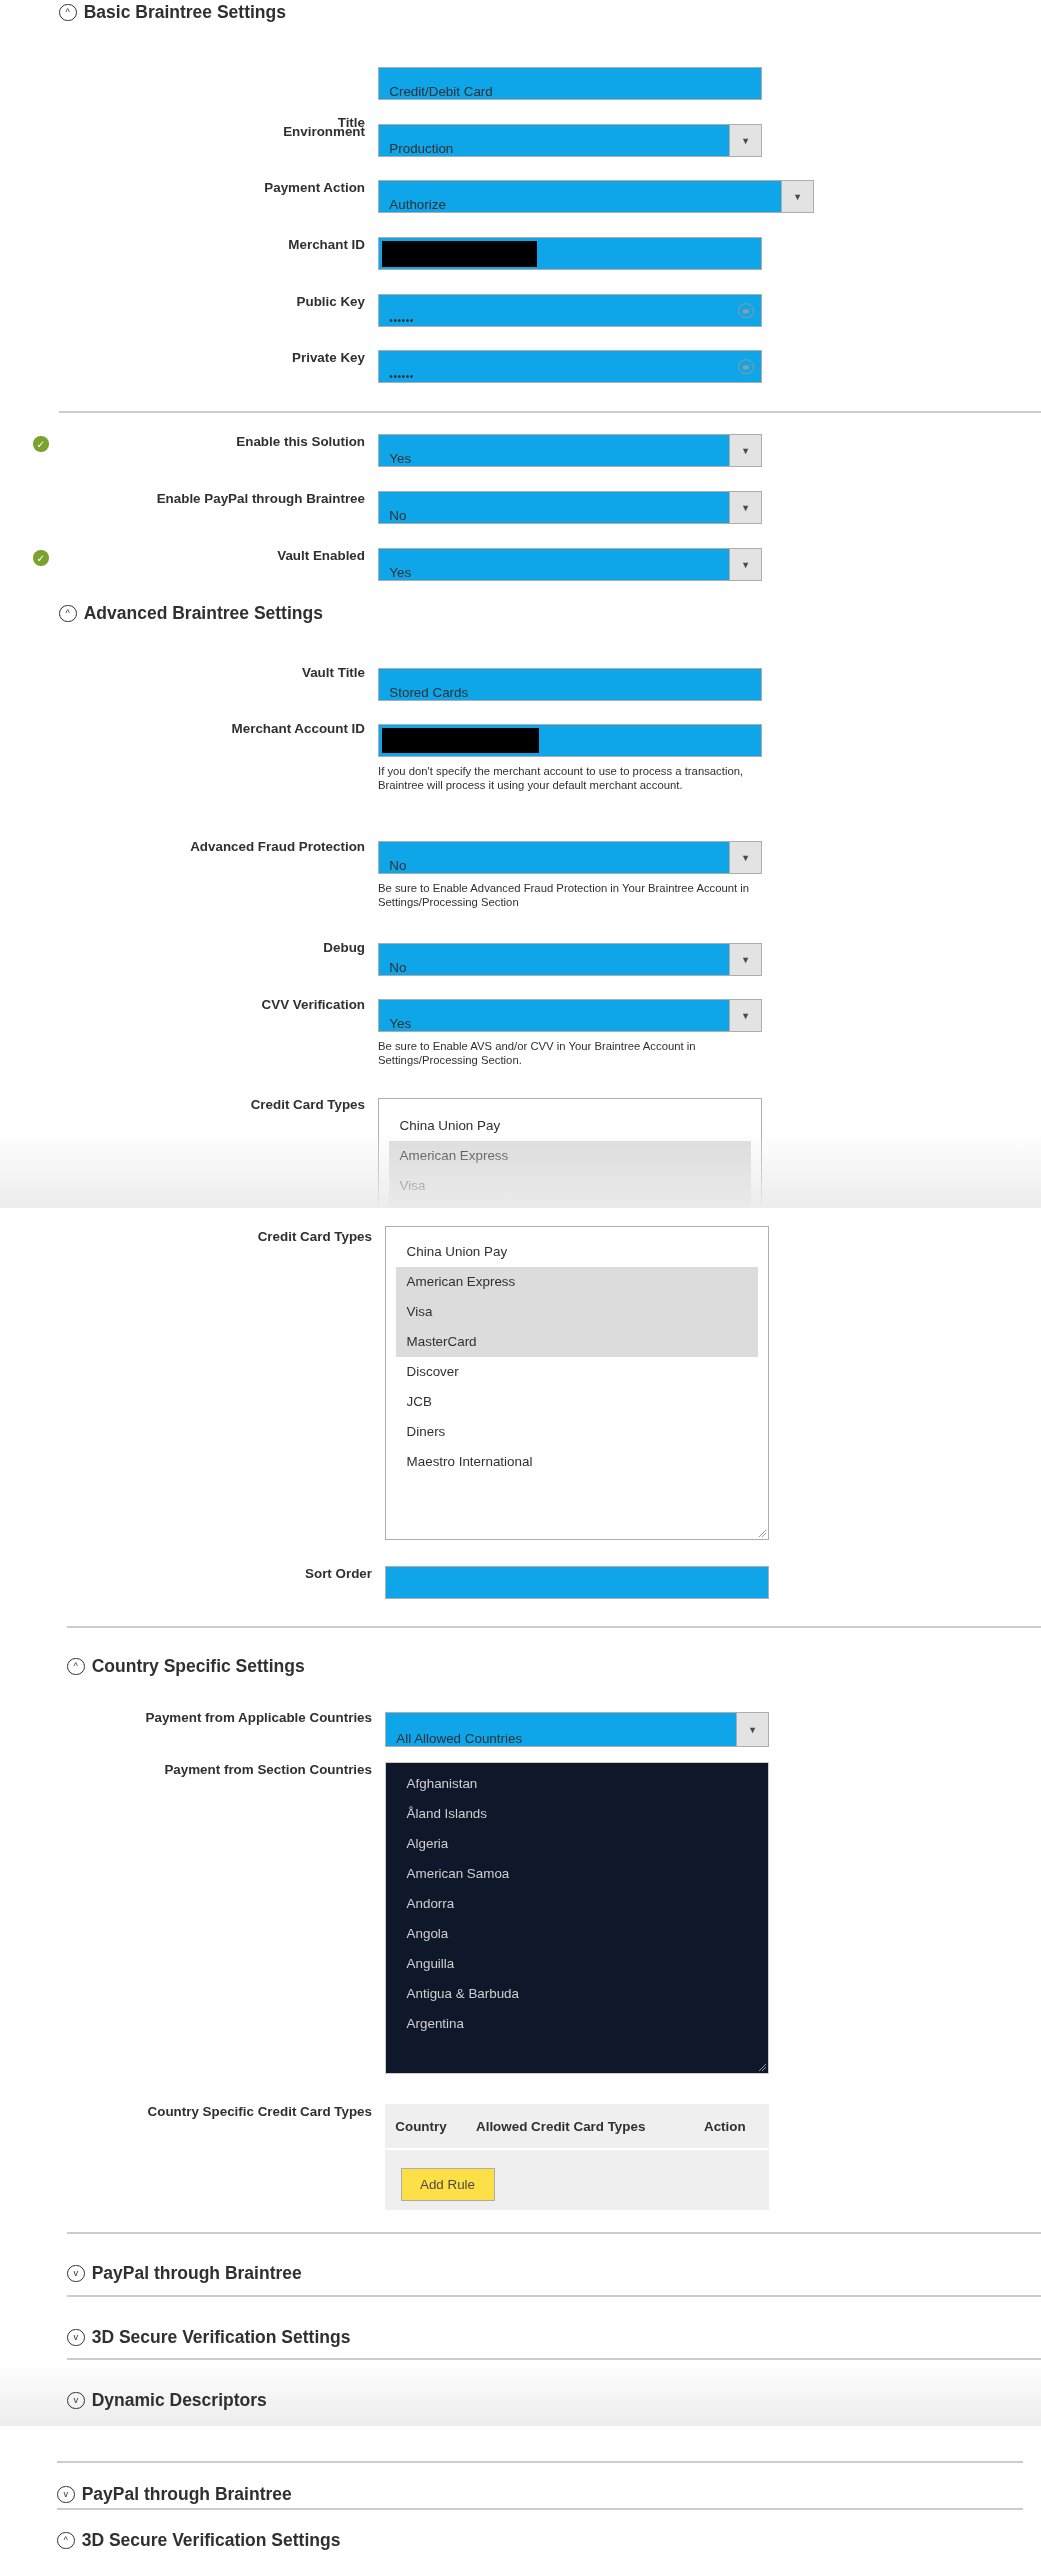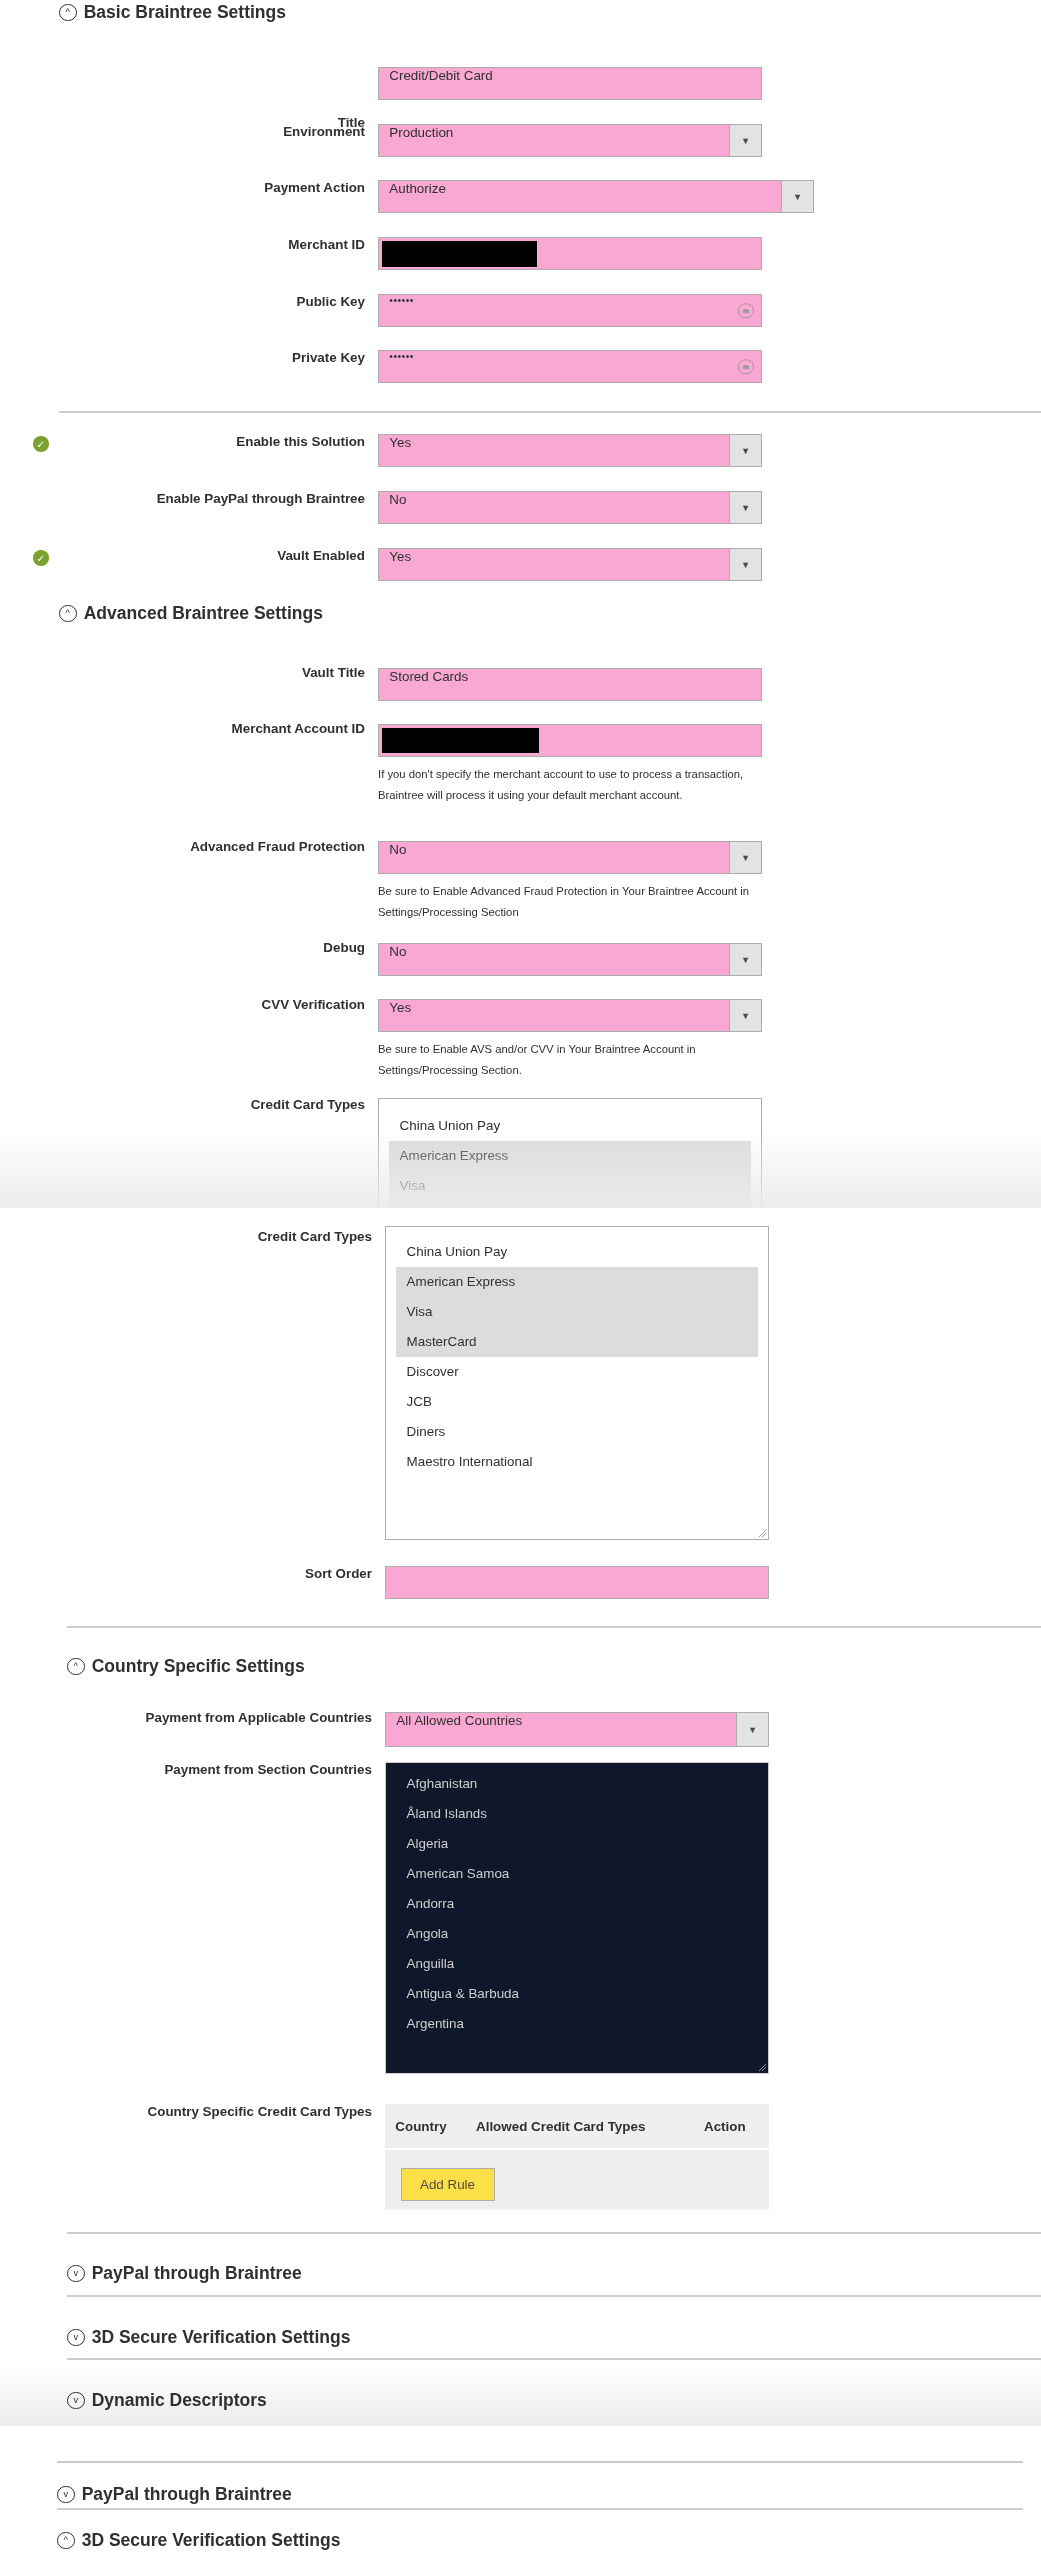--- a/index.html
+++ b/index.html
@@ -7,26 +7,26 @@
        font-family:"Liberation Sans","DejaVu Sans",sans-serif;color:#303030;}
   .panel{position:absolute;left:0;width:1042px;overflow:hidden;background:#fff;}
   .fade{position:absolute;left:0;width:1042px;pointer-events:none;
         background:linear-gradient(to bottom,rgba(255,255,255,0),rgba(235,235,235,0.95));}
   .section-head{position:absolute;display:flex;align-items:center;gap:7.2px;
         font-size:17.5px;font-weight:bold;color:#303030;}
   .chev{width:17.5px;height:17.5px;border:1px solid #303030;border-radius:50%;box-sizing:border-box;
         display:flex;align-items:center;justify-content:center;font-size:9.3px;font-weight:normal;line-height:1;}
   .divider{position:absolute;height:1.5px;background:#cccccc;}
   .label{position:absolute;text-align:right;font-size:13.4px;font-weight:bold;color:#303030;line-height:16.5px;}
-  .field{position:absolute;box-sizing:border-box;border:1px solid #adadad;background:#f9a8d4;
-        font-size:13.4px;color:#303030;display:flex;align-items:flex-start;padding-left:10.3px;}
+  .field{position:absolute;box-sizing:border-box;border:1px solid #adadad;background:#0ea5e9;
+        font-size:13.4px;color:#303030;display:flex;align-items:flex-end;padding-left:10.3px;}
   .select .arrow{position:absolute;right:0;top:0;bottom:0;width:31px;background:#e3e3e3;
         border-left:1px solid #adadad;display:flex;align-items:center;justify-content:center;
         font-size:9.3px;color:#514943;}
-  .note{position:absolute;font-size:11.3px;color:#303030;line-height:21px;}
+  .note{position:absolute;font-size:11.3px;color:#303030;line-height:14px;}
   .masked{position:absolute;background:#000;}
   .lock-icon{position:absolute;right:7.2px;top:50%;transform:translateY(-50%);width:15.5px;height:15.5px;
         border:1.5px solid #9a9a9a;border-radius:50%;box-sizing:border-box;display:flex;
         align-items:center;justify-content:center;}
   .lock-icon span{width:5.2px;height:4.1px;background:#9a9a9a;border-radius:1px;display:block;margin-top:1.5px;}
   .check-icon{position:absolute;width:15.5px;height:15.5px;border-radius:50%;background:#79a22e;
         display:flex;align-items:center;justify-content:center;color:#fff;font-size:10.3px;font-weight:bold;}
   .multiselect{position:absolute;box-sizing:border-box;border:1px solid #adadad;background:#fff;overflow:hidden;}
   .multiselect.disabled{background:#0f172a;border-color:#cccccc;}
   .opt{height:30px;line-height:30px;font-size:13.4px;color:#303030;padding-left:20.6px;}

